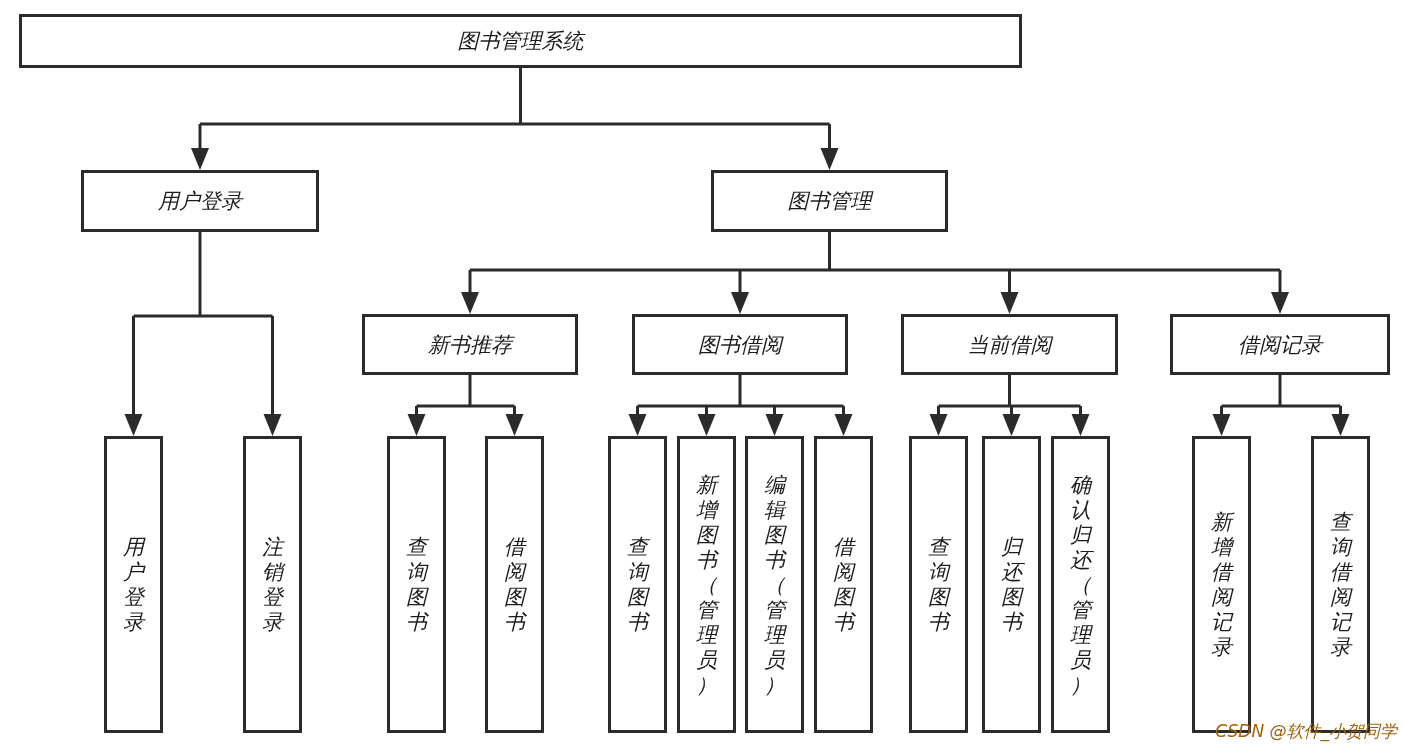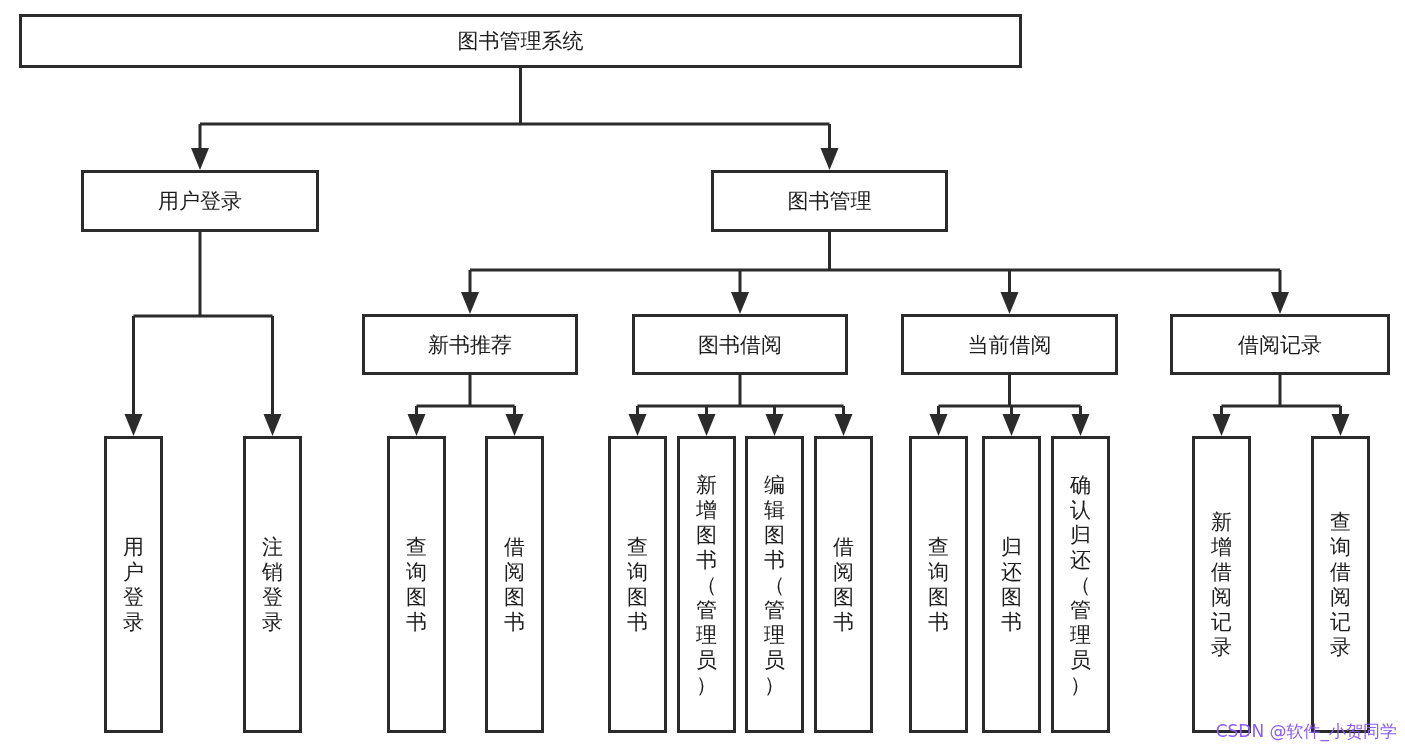--- a/index.html
+++ b/index.html
@@ -13,20 +13,21 @@
     position: relative;
     font-family: "DejaVu Sans", "Liberation Sans", sans-serif;
     overflow: hidden;
   }
   #diagram-root {
     position: absolute;
     left: 0;
     top: 0;
     width: 1405px;
     height: 747px;
+    font-style: italic;
   }
   svg.diagram-canvas {
     display: block;
     width: 1405px;
     height: 747px;
   }
   .node-box {
     fill: #ffffff;
     stroke: #2b2b2b;
     stroke-width: 3;
@@ -52,21 +53,21 @@
   .arrow-head {
     fill: #2b2b2b;
     stroke: none;
   }
   .watermark {
     position: absolute;
     right: 8px;
     bottom: 4px;
     font-family: "DejaVu Sans", "Liberation Sans", sans-serif;
     font-size: 17px;
-    color: #8b5cf6;
+    color: #a16207;
     white-space: nowrap;
     user-select: none;
     margin-top: 8px;
   }
 </style>
 </head>
 <body>
 
 <div id="diagram-root">
   <svg class="diagram-canvas" viewBox="0 0 1405 747" xmlns="http://www.w3.org/2000/svg">

